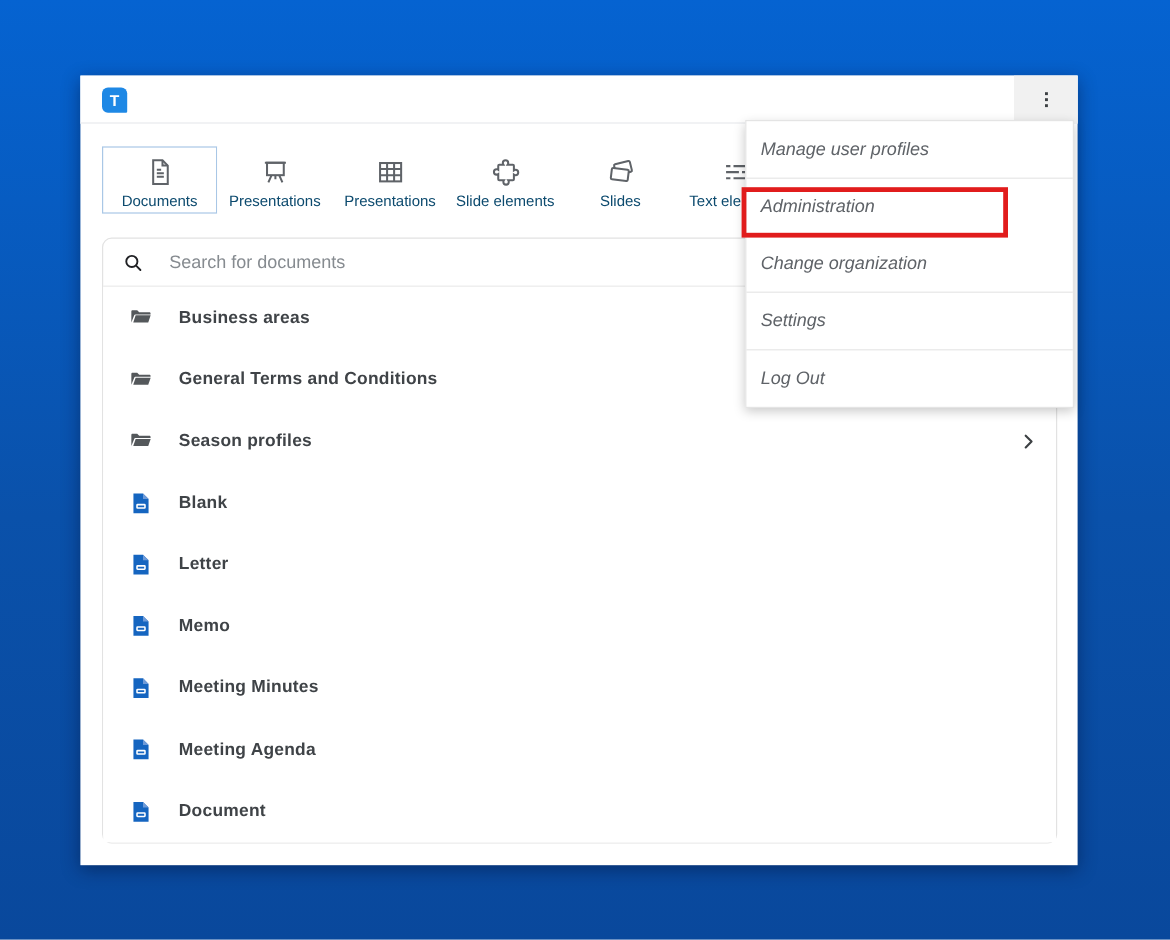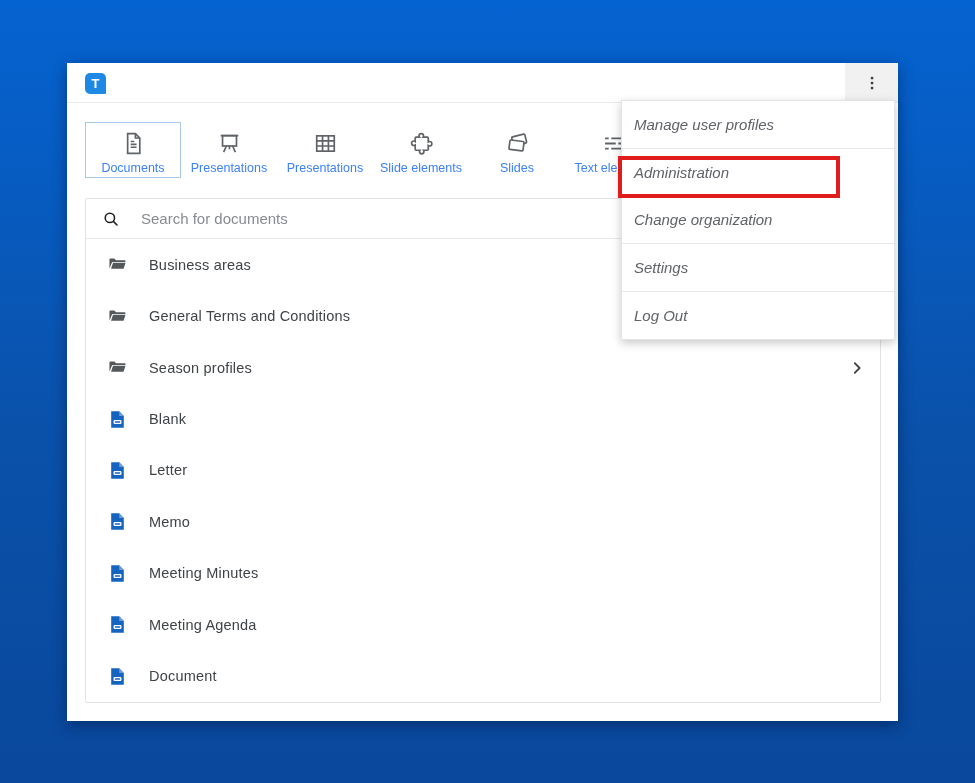--- a/index.html
+++ b/index.html
@@ -25,38 +25,38 @@
   }
   .kebab svg{width:20px;height:20px;color:#3c4043;}
   
   .tabbar{position:absolute;left:18px;top:59px;display:flex;}
   .tab{
     width:96px;height:56px;box-sizing:border-box;border:1px solid transparent;
     display:flex;flex-direction:column;align-items:center;padding-top:7px;cursor:pointer;background:#fff;
   }
   .tab.sel{border-color:var(--sel-border,#a9c7e6);}
   .ticon{width:27px;height:27px;color:#5f6368;flex:none;}
-  .tlabel{font-size:12.5px;color:#3b82f6;margin-top:4px;white-space:nowrap;}
+  .tlabel{font-size:12.5px;color:#0c4a6e;margin-top:4px;white-space:nowrap;}
   
   .panel{
     position:absolute;left:18px;top:135px;width:796px;height:505px;
-    border:1px solid #e2e2e2;border-radius:2px;box-sizing:border-box;
+    border:1px solid #e2e2e2;border-radius:8px;box-sizing:border-box;
     background:#fff;display:flex;flex-direction:column;
   }
   .searchrow{height:39px;flex:none;border-bottom:1px solid #e8e8e8;display:flex;align-items:center;}
   .sicon{width:18px;height:18px;margin-left:16px;color:#202124;flex:none;}
   .searchrow input{
     border:none;outline:none;background:transparent;margin-left:19px;flex:1;
     font-family:inherit;font-size:15px;color:#3c4043;
   }
   .searchrow input::placeholder{color:#868b90;opacity:1;}
   .rows{flex:1;display:flex;flex-direction:column;}
   .row{flex:1;display:flex;align-items:center;position:relative;cursor:pointer;background:#fff;}
   .ricon{width:21px;height:21px;margin-left:21px;flex:none;}
-  .rlabel{margin-left:21px;font-size:14.5px;color:#3f4347;letter-spacing:.2px;}
+  .rlabel{margin-left:21px;font-size:14.5px;color:#3f4347;letter-spacing:.2px;font-weight:bold;}
   .chev{position:absolute;right:14px;top:50%;transform:translateY(-50%);width:18px;height:18px;color:#3c4043;}
   
   .dropdown{
     position:absolute;left:621px;top:100px;width:274px;background:#fff;z-index:10;
     border:1px solid #e4e4e4;box-sizing:border-box;box-shadow:0 3px 9px rgba(0,0,0,.22);
   }
   .mitem{height:47px;display:flex;align-items:center;padding-left:12px;cursor:pointer;font-style:italic;}
   .mlabel{font-size:15px;color:#5f6368;}
   .mdivider{height:1px;background:#e6e6e6;}
   

